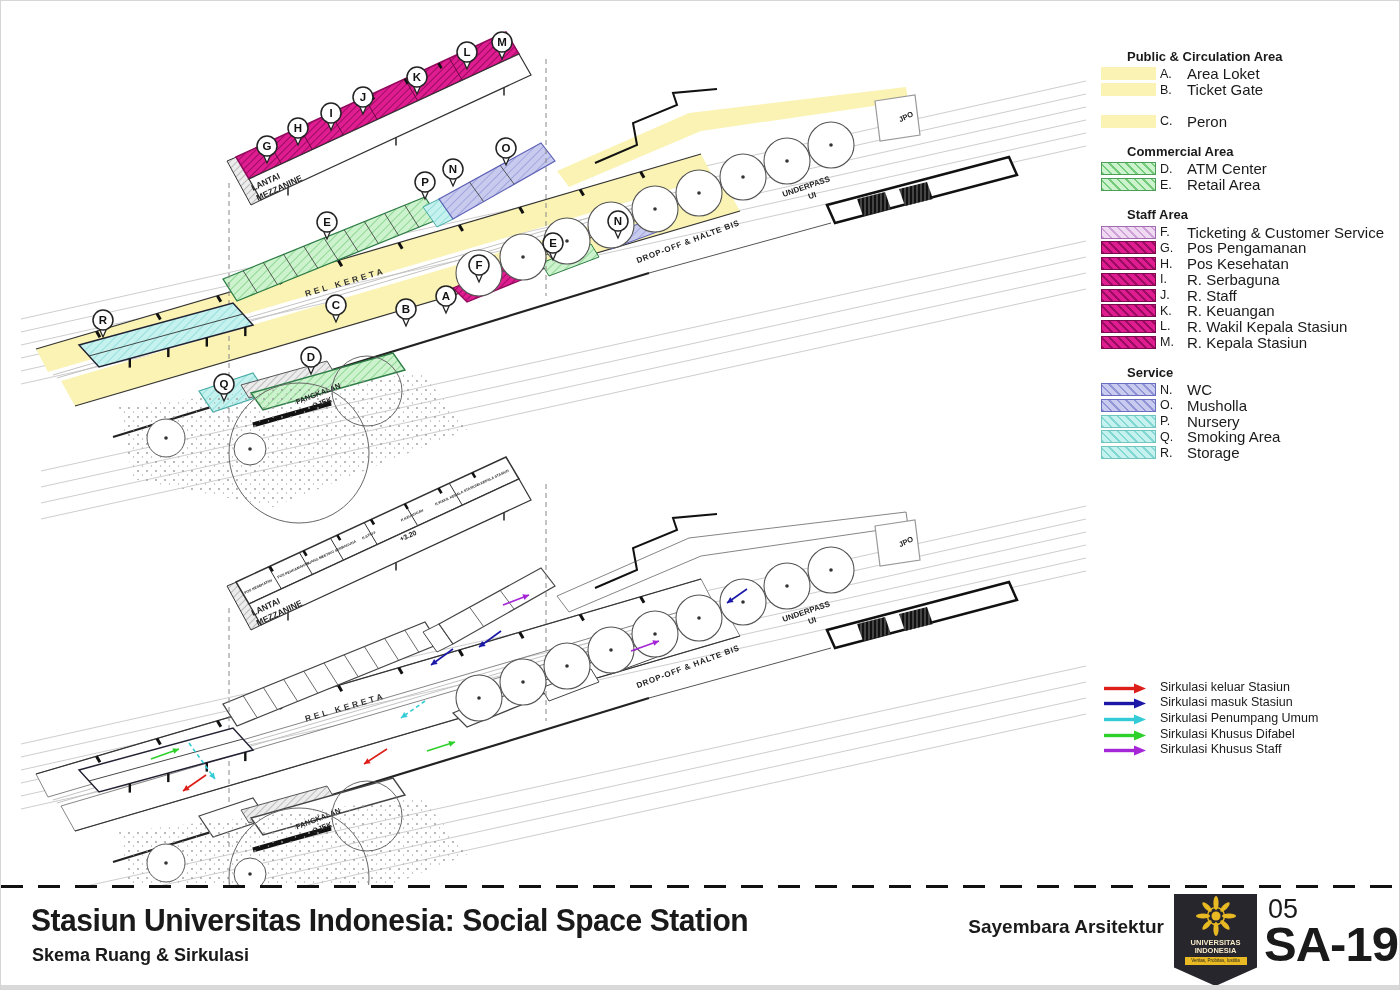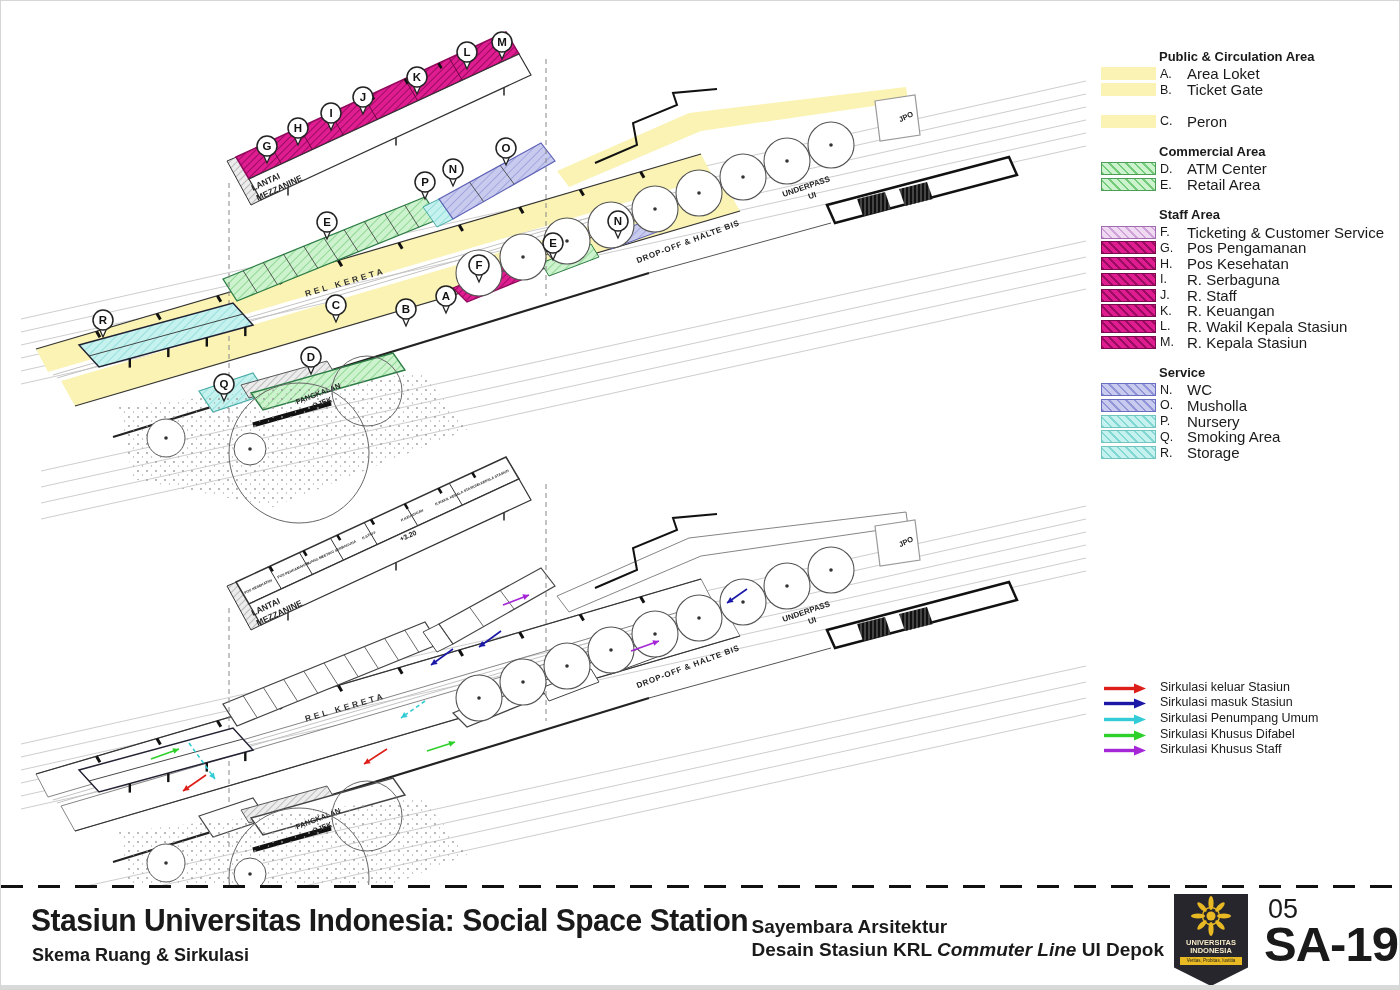--- a/index.html
+++ b/index.html
@@ -2,21 +2,21 @@
 <html><head>
 <meta charset="utf-8">
 <style>
   html,body{margin:0;padding:0;background:#eee;}
   .page{position:relative;width:1400px;height:990px;background:#fff;border:1px solid #d6d6d6;
         box-sizing:border-box;overflow:hidden;font-family:"Liberation Sans",sans-serif;color:#1a1a1a;}
   svg text{font-family:"Liberation Sans",sans-serif;}
 
   
   .legend{position:absolute;left:1100px;top:48px;width:285px;}
-  .legend .sec-title{font-size:13px;font-weight:bold;margin:15px 0 2px 58px;}
+  .legend .sec-title{font-size:13px;font-weight:bold;margin:15px 0 2px 26px;}
   .legend .sec-title.first{margin-top:0;}
   .lg-row{display:flex;align-items:center;height:15.7px;}
   .lg-row.gap{margin-top:16px;}
   .sw{width:55px;height:13px;flex:0 0 55px;box-sizing:border-box;}
   .sw-yellow{background:#FAF3B4;}
   .sw-green{background:repeating-linear-gradient(45deg,#74cb79 0 1.5px,#CDF3CE 1.5px 6px);border:1px solid #4d9e58;}
   .sw-lilac{background:repeating-linear-gradient(45deg,#cfa3da 0 1.5px,#F0DAF2 1.5px 6px);border:1px solid #a06cb2;}
   .sw-magenta{background:repeating-linear-gradient(45deg,#9c0c63 0 2px,#DF1D90 2px 6px);border:1px solid #7c0a4e;}
   .sw-lavender{background:repeating-linear-gradient(45deg,#9296d8 0 1.5px,#C9CBEE 1.5px 6px);border:1px solid #6a6ec0;}
   .sw-cyan{background:repeating-linear-gradient(45deg,#83d8d3 0 1.5px,#C5F2EF 1.5px 6px);border:1px solid #72c5bf;}
@@ -29,21 +29,21 @@
   .circ-label{font-size:12.5px;margin-left:13px;white-space:nowrap;}
 
   
   .sep{position:absolute;left:0;top:884px;width:1400px;height:3px;
        background:repeating-linear-gradient(90deg,#111 0 22px,transparent 22px 37px);}
   .bottom-edge{position:absolute;left:0;bottom:0;width:1400px;height:4px;background:#d9d9d9;}
   .f-title{position:absolute;left:30px;top:902px;font-size:31px;font-weight:bold;letter-spacing:-0.5px;
            transform:scaleX(.97);transform-origin:left;}
   .f-sub{position:absolute;left:31px;top:944px;font-size:18px;font-weight:bold;}
   .credits{position:absolute;right:235px;top:914px;text-align:left;font-size:19px;font-weight:bold;line-height:23px;}
-  .logo{position:absolute;left:1173px;top:893px;width:74px;height:92px;background:#26262c;
+  .logo{position:absolute;left:1173px;top:893px;width:83px;height:92px;background:#26262c;
         clip-path:polygon(0 0,100% 0,100% 80%,50% 100%,0 80%);
         display:flex;flex-direction:column;align-items:center;}
   .logo-name{font-size:7.5px;font-weight:bold;color:#f5e9c8;text-align:center;line-height:8px;margin-top:1px;}
   .logo-motto{margin-top:2px;width:62px;height:8px;background:#E8B923;color:#222;font-size:4.5px;
               text-align:center;line-height:8px;overflow:hidden;}
   .sheet-num{position:absolute;left:1267px;top:893px;font-size:27px;font-weight:normal;}
   .sheet-code{position:absolute;left:1263px;top:915px;font-size:49px;font-weight:bold;letter-spacing:-1px;}
 </style>
 </head>
 <body>
@@ -597,21 +597,20 @@
       </div>
     </div>
 
   <div class="sep"></div>
 
   <div class="f-title">Stasiun Universitas Indonesia: Social Space Station</div>
   <div class="f-sub">Skema Ruang &amp; Sirkulasi</div>
 
   <div class="credits">
     <div>Sayembara Arsitektur</div>
-    <div><span>Desain Stasiun KRL </span><i>Commuter Line</i><span> UI Depok</span></div>
   </div>
 
   <div class="logo">
     <svg width="42" height="44" viewBox="0 0 42 44">
       <g fill="#E8B923">
         <circle cx="21" cy="22" r="4.5"></circle>
         <g>
           <ellipse cx="21" cy="9" rx="2.6" ry="7"></ellipse>
           <ellipse cx="21" cy="35" rx="2.6" ry="7"></ellipse>
           <ellipse cx="8" cy="22" rx="7" ry="2.6"></ellipse>

